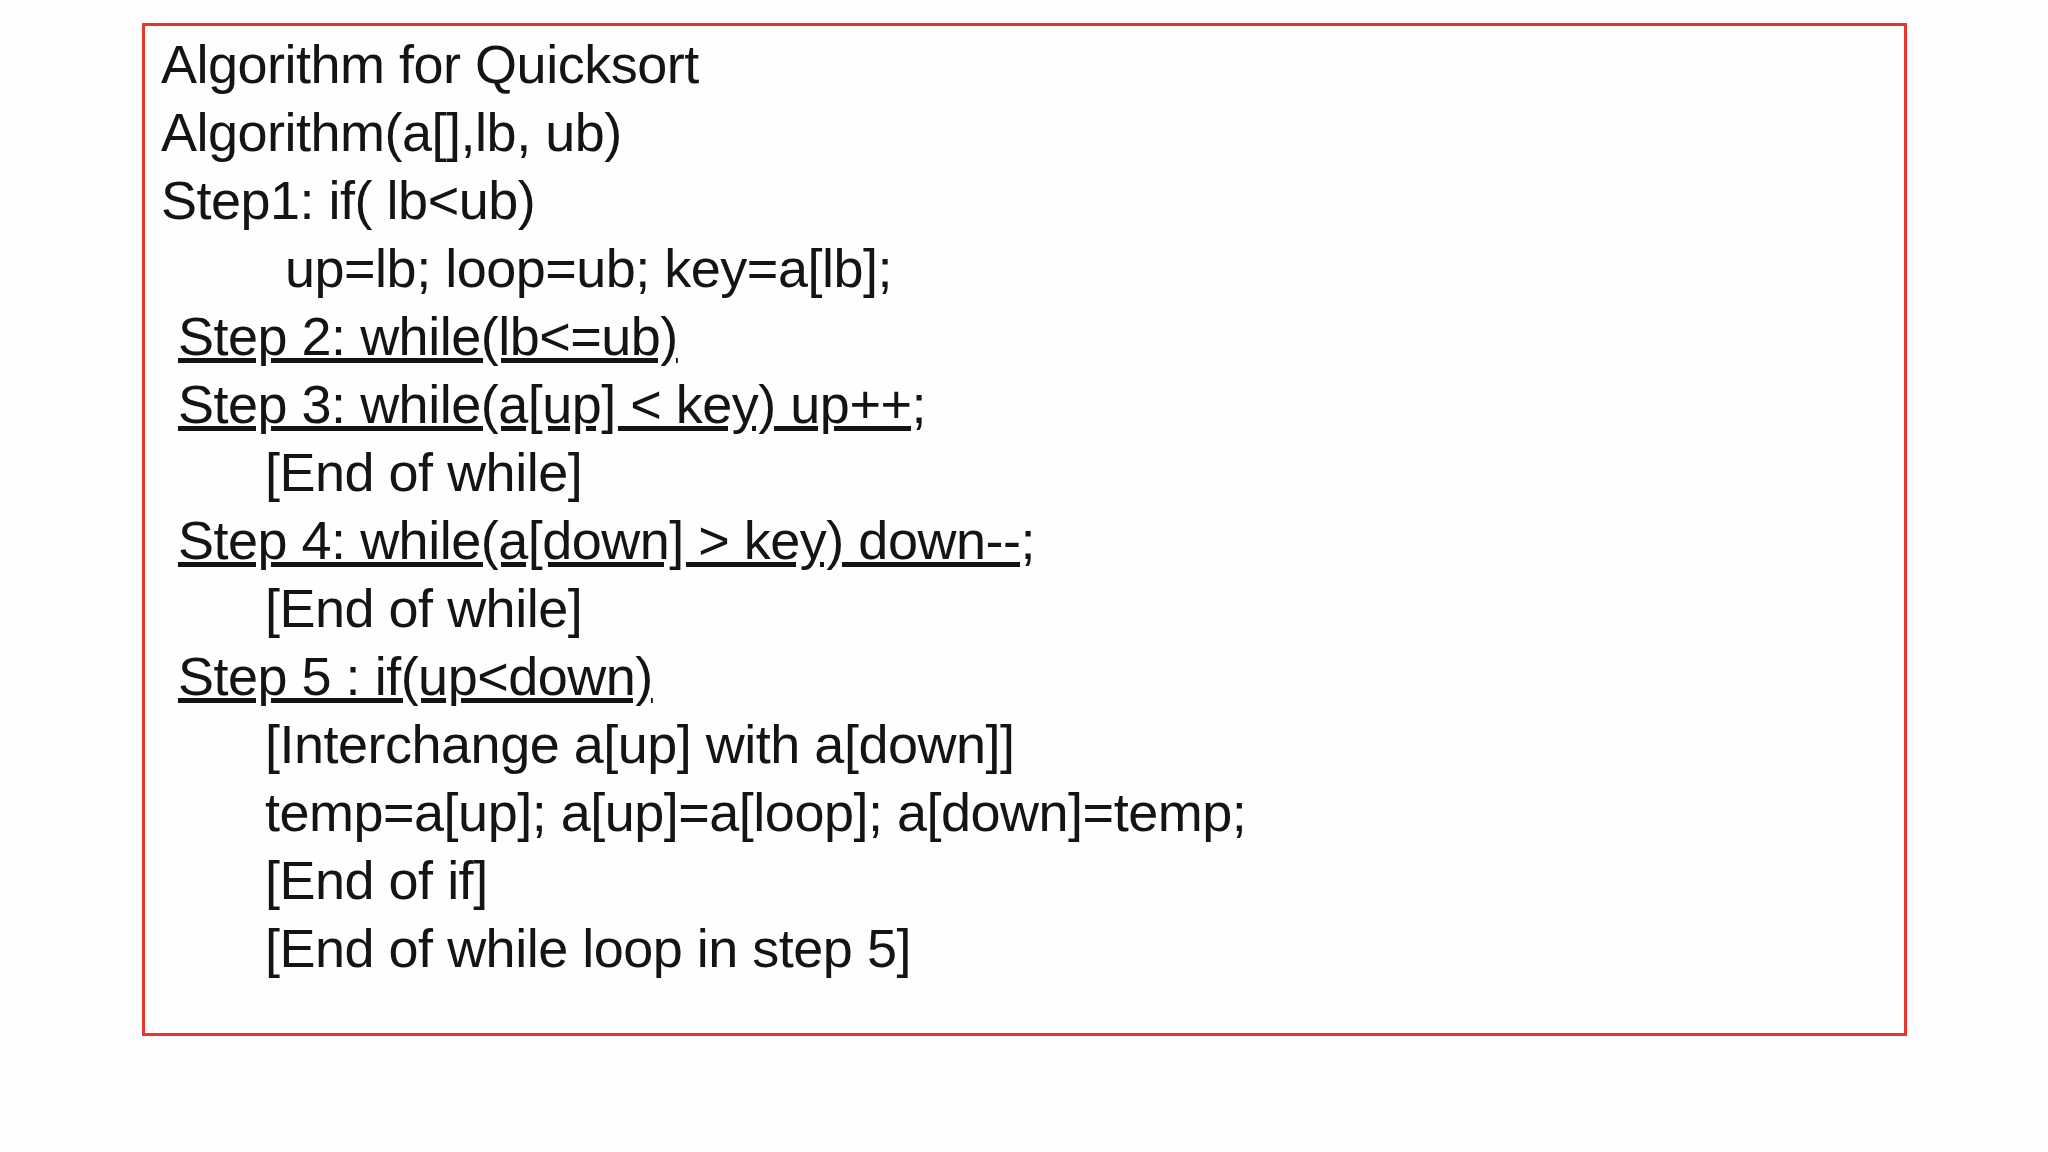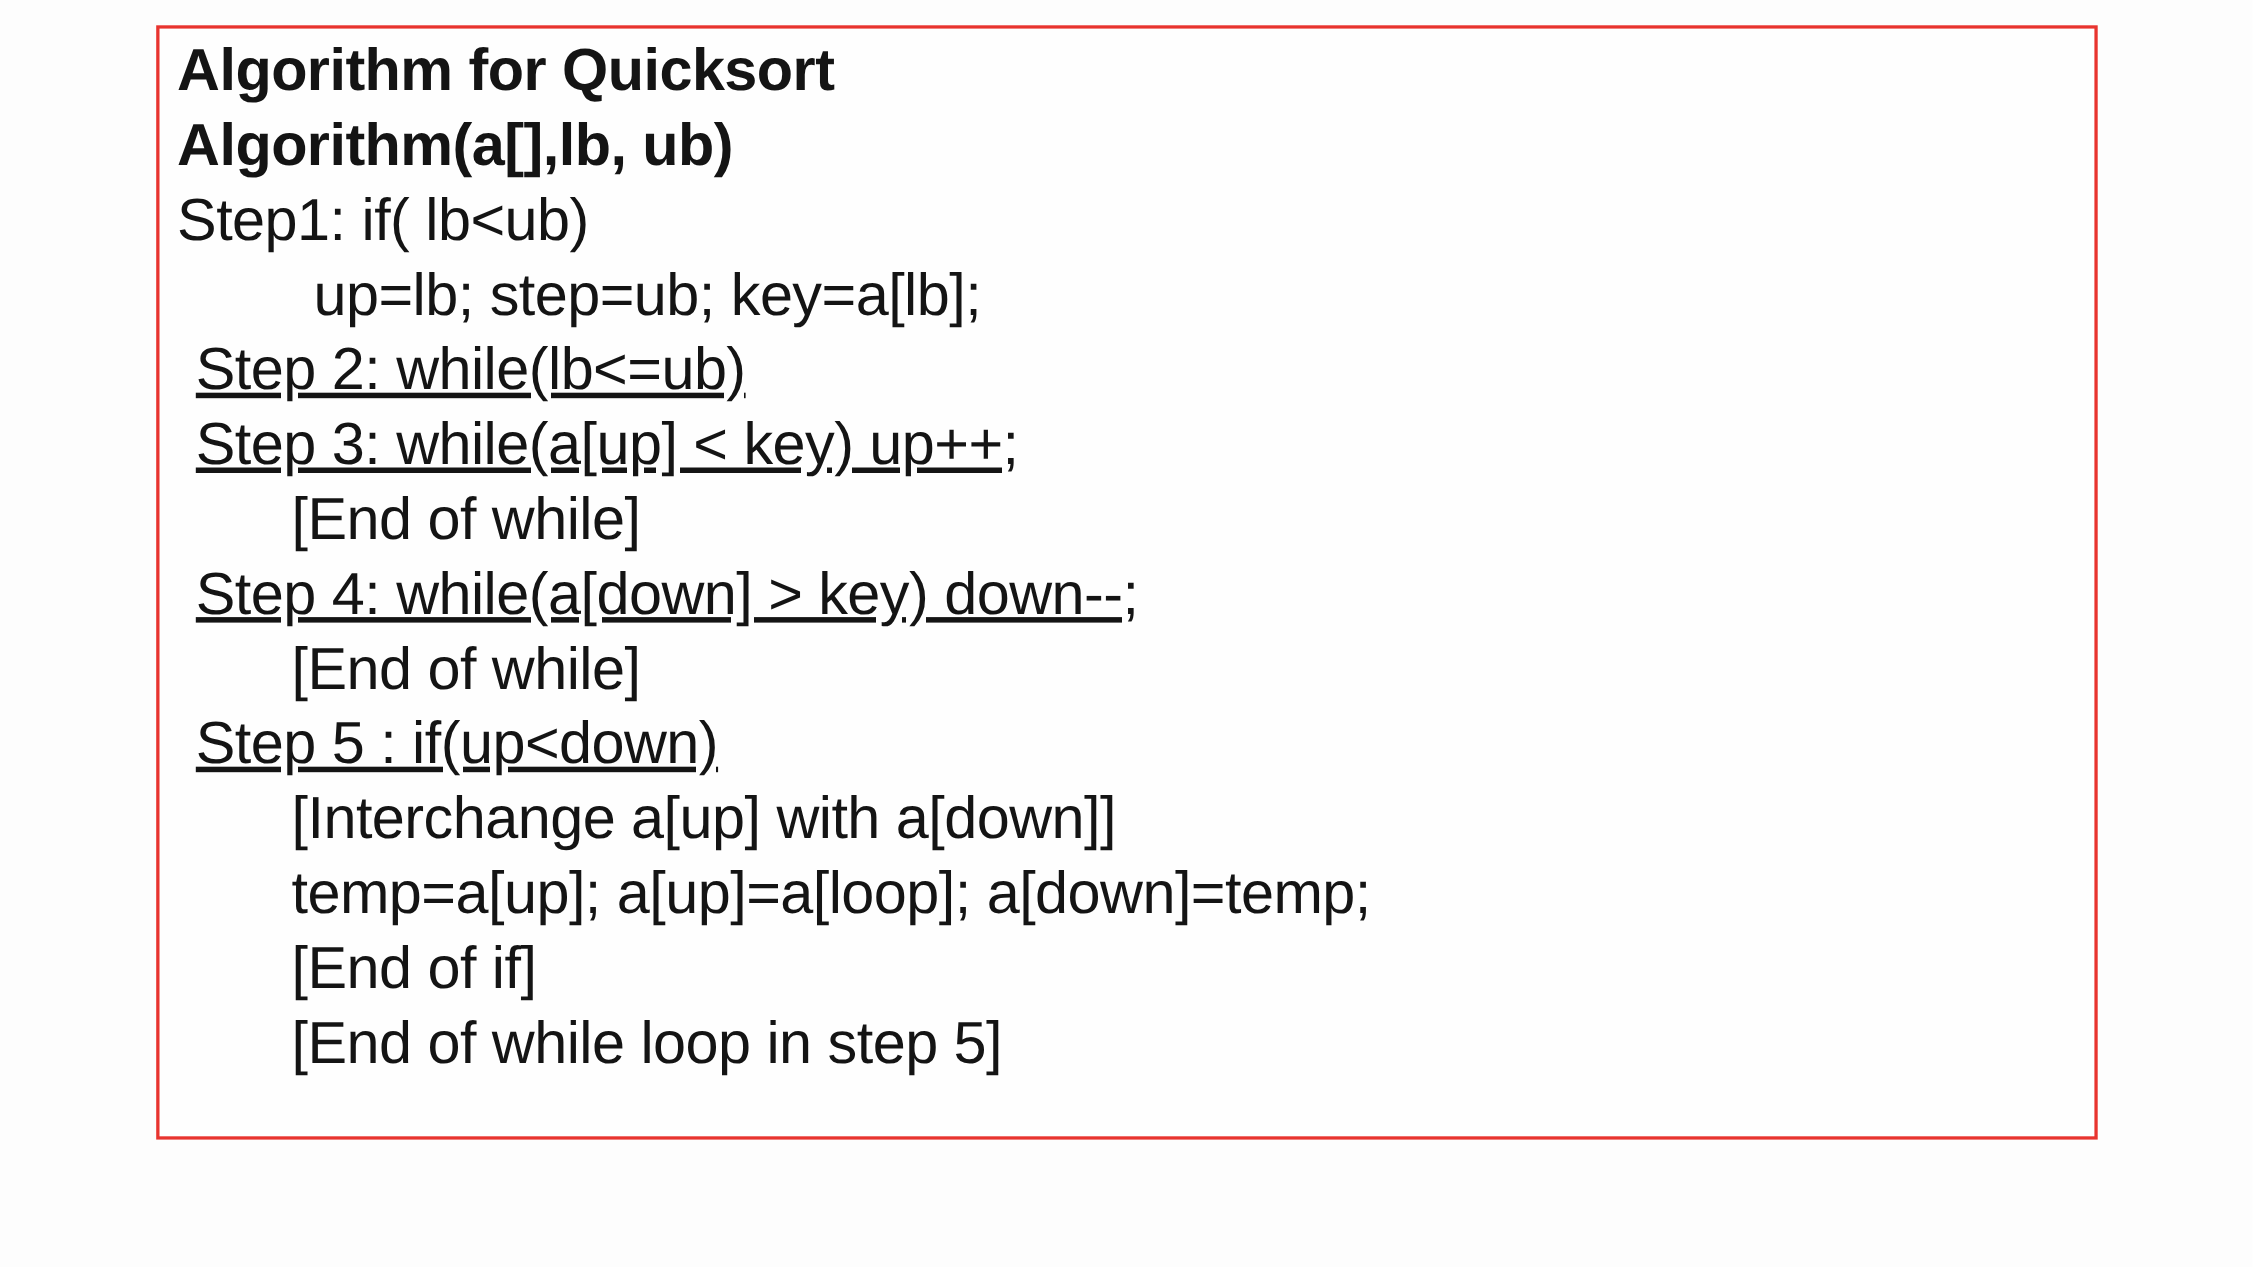--- a/index.html
+++ b/index.html
@@ -33,37 +33,37 @@
     padding-top: 4px;
   }
   .line {
     font-size: 54px;
     line-height: 68px;
     color: #141414;
     white-space: pre;
     letter-spacing: -0.5px;
   }
   .line.bold {
-    font-weight: bold;
+    font-weight: normal;
   }
   .indent-0 { padding-left: 16px; }
   .indent-1 { padding-left: 33px; text-decoration: underline; }
   .indent-2 { padding-left: 140px; }
   .indent-3 { padding-left: 120px; }
 </style>
 </head>
 <body>
 
 <div class="slide">
   <div class="algo-box">
     <div class="lines">
         <div class="line indent-0 bold">Algorithm for Quicksort</div>
         <div class="line indent-0 bold">Algorithm(a[],lb, ub)</div>
         <div class="line indent-0">Step1: if( lb&lt;ub)</div>
-        <div class="line indent-2">up=lb; step=ub; key=a[lb];</div>
+        <div class="line indent-2">up=lb; loop=ub; key=a[lb];</div>
         <div class="line indent-1">Step 2: while(lb&lt;=ub)</div>
         <div class="line indent-1">Step 3: while(a[up] &lt; key) up++;</div>
         <div class="line indent-3">[End of while]</div>
         <div class="line indent-1">Step 4: while(a[down] &gt; key) down--;</div>
         <div class="line indent-3">[End of while]</div>
         <div class="line indent-1">Step 5 : if(up&lt;down)</div>
         <div class="line indent-3">[Interchange a[up] with a[down]]</div>
         <div class="line indent-3">temp=a[up]; a[up]=a[loop]; a[down]=temp;</div>
         <div class="line indent-3">[End of if]</div>
         <div class="line indent-3">[End of while loop in step 5]</div>

